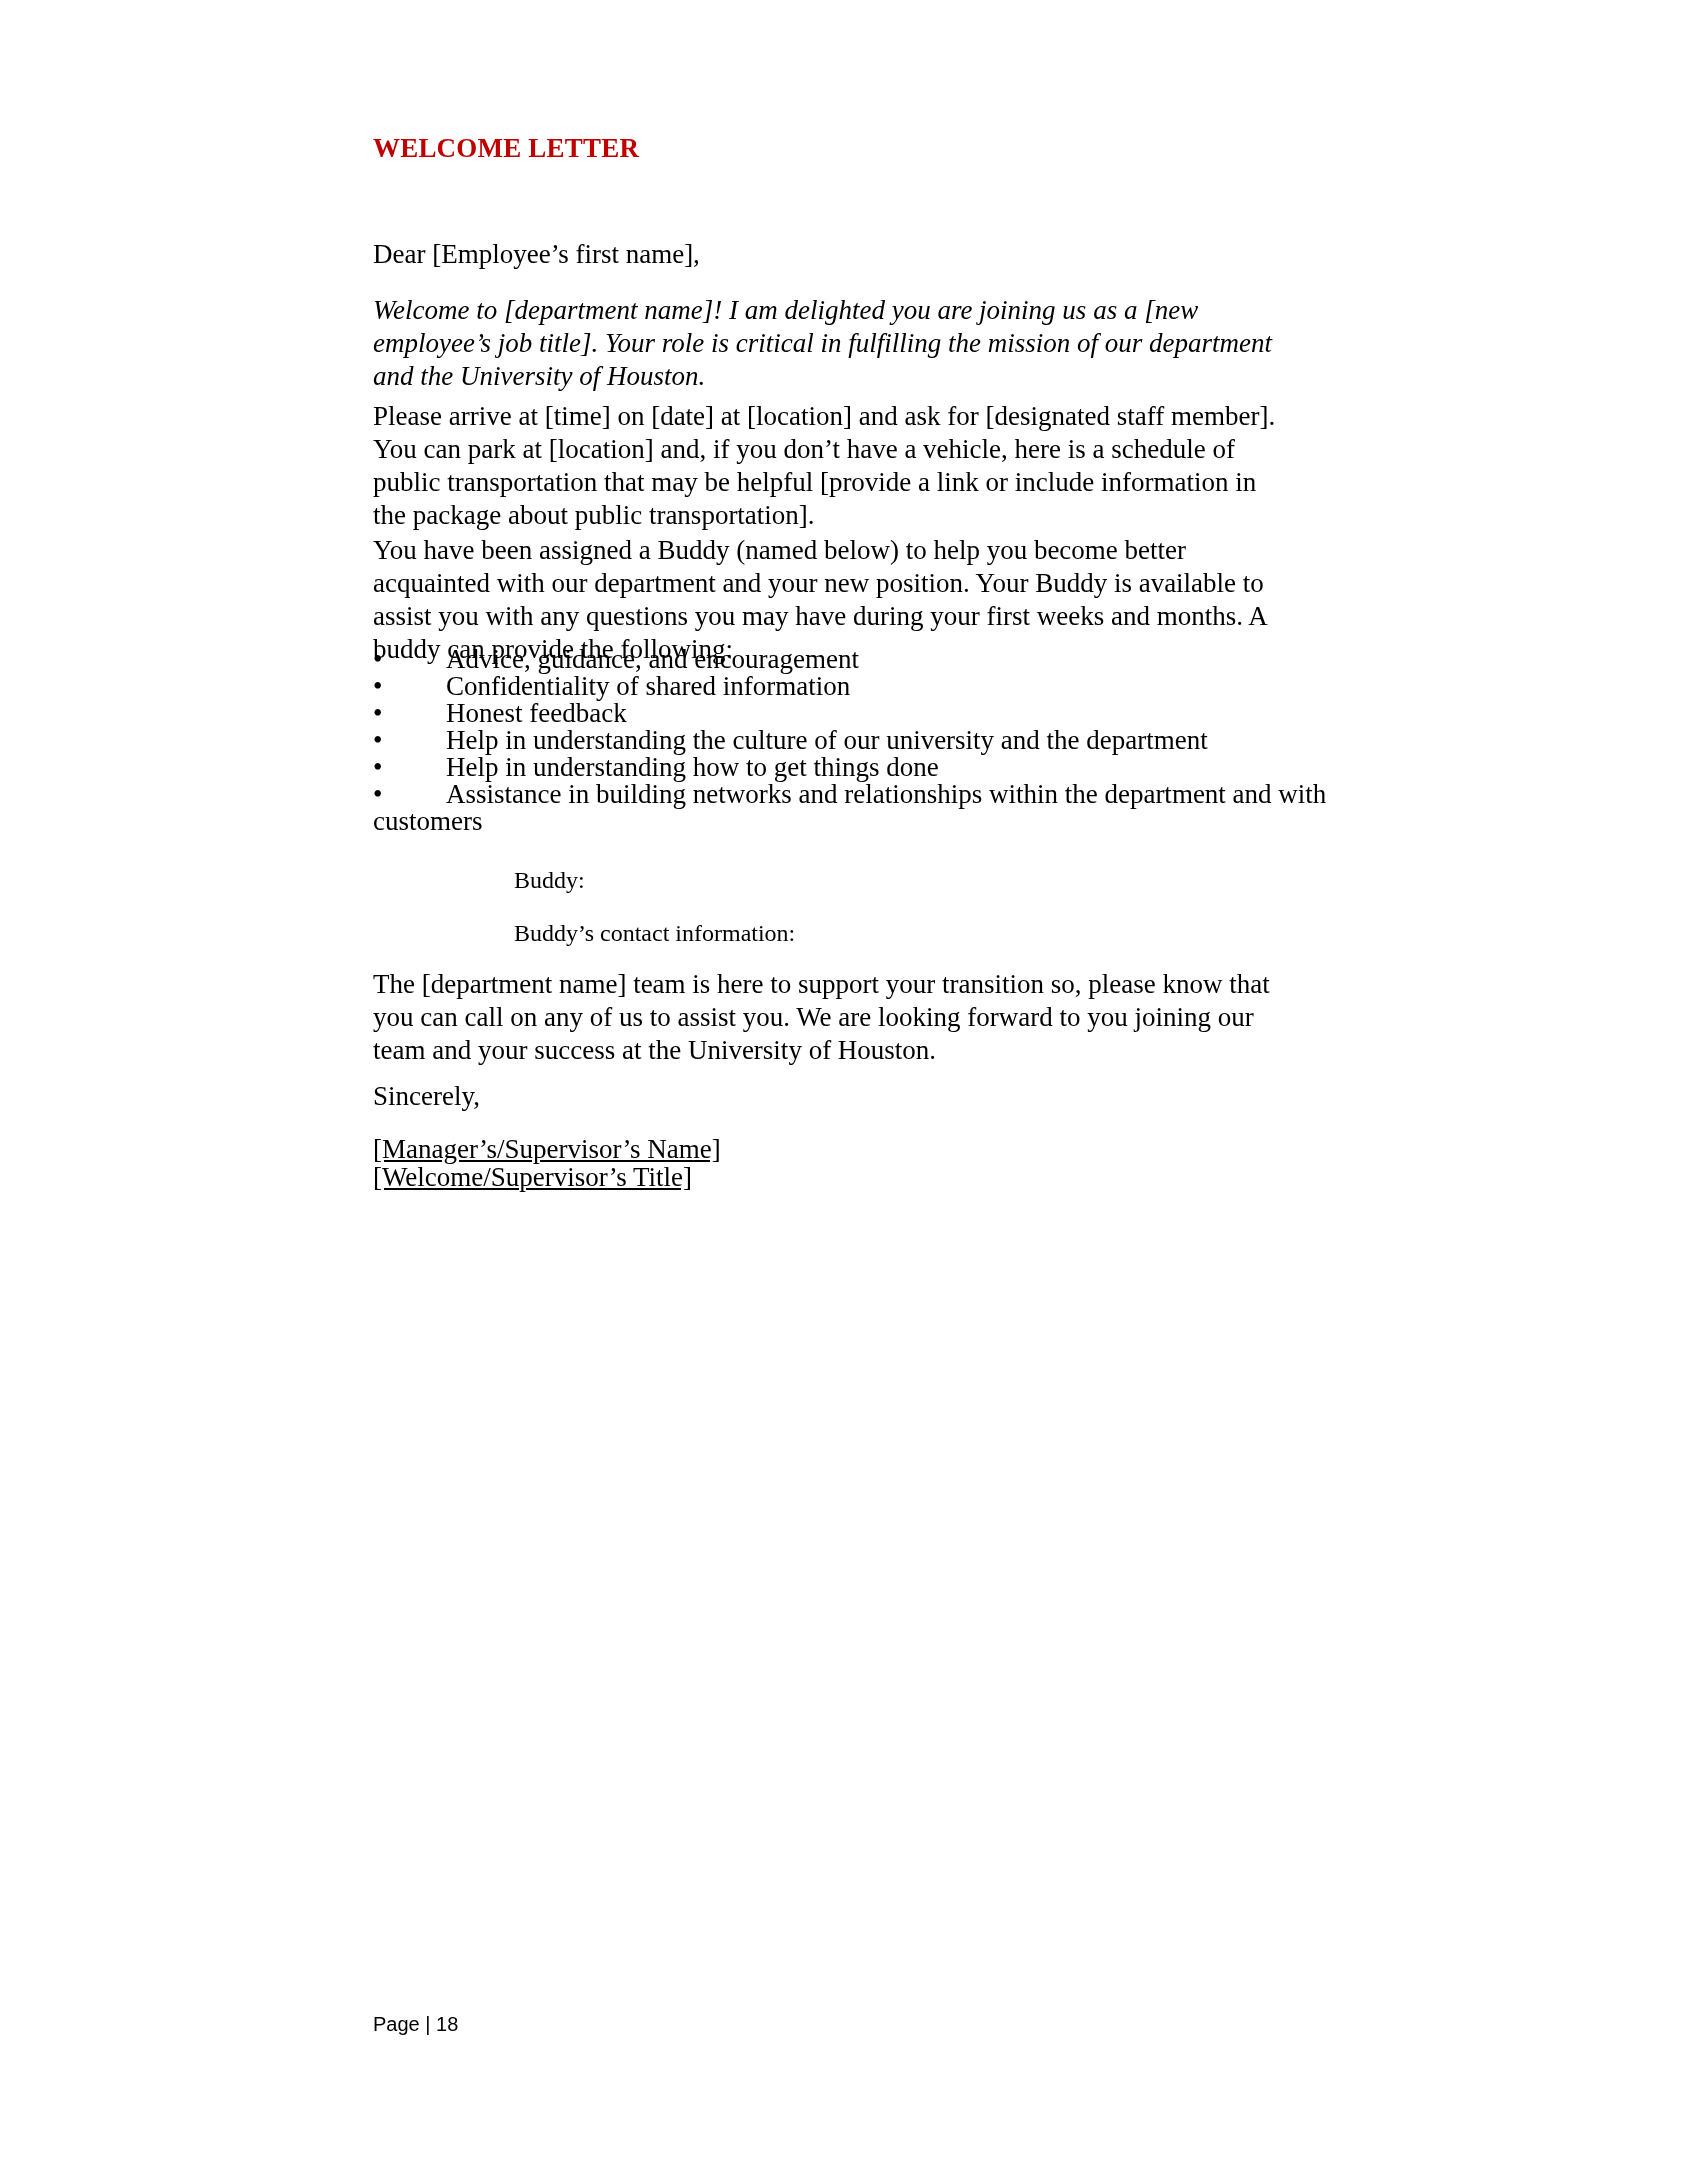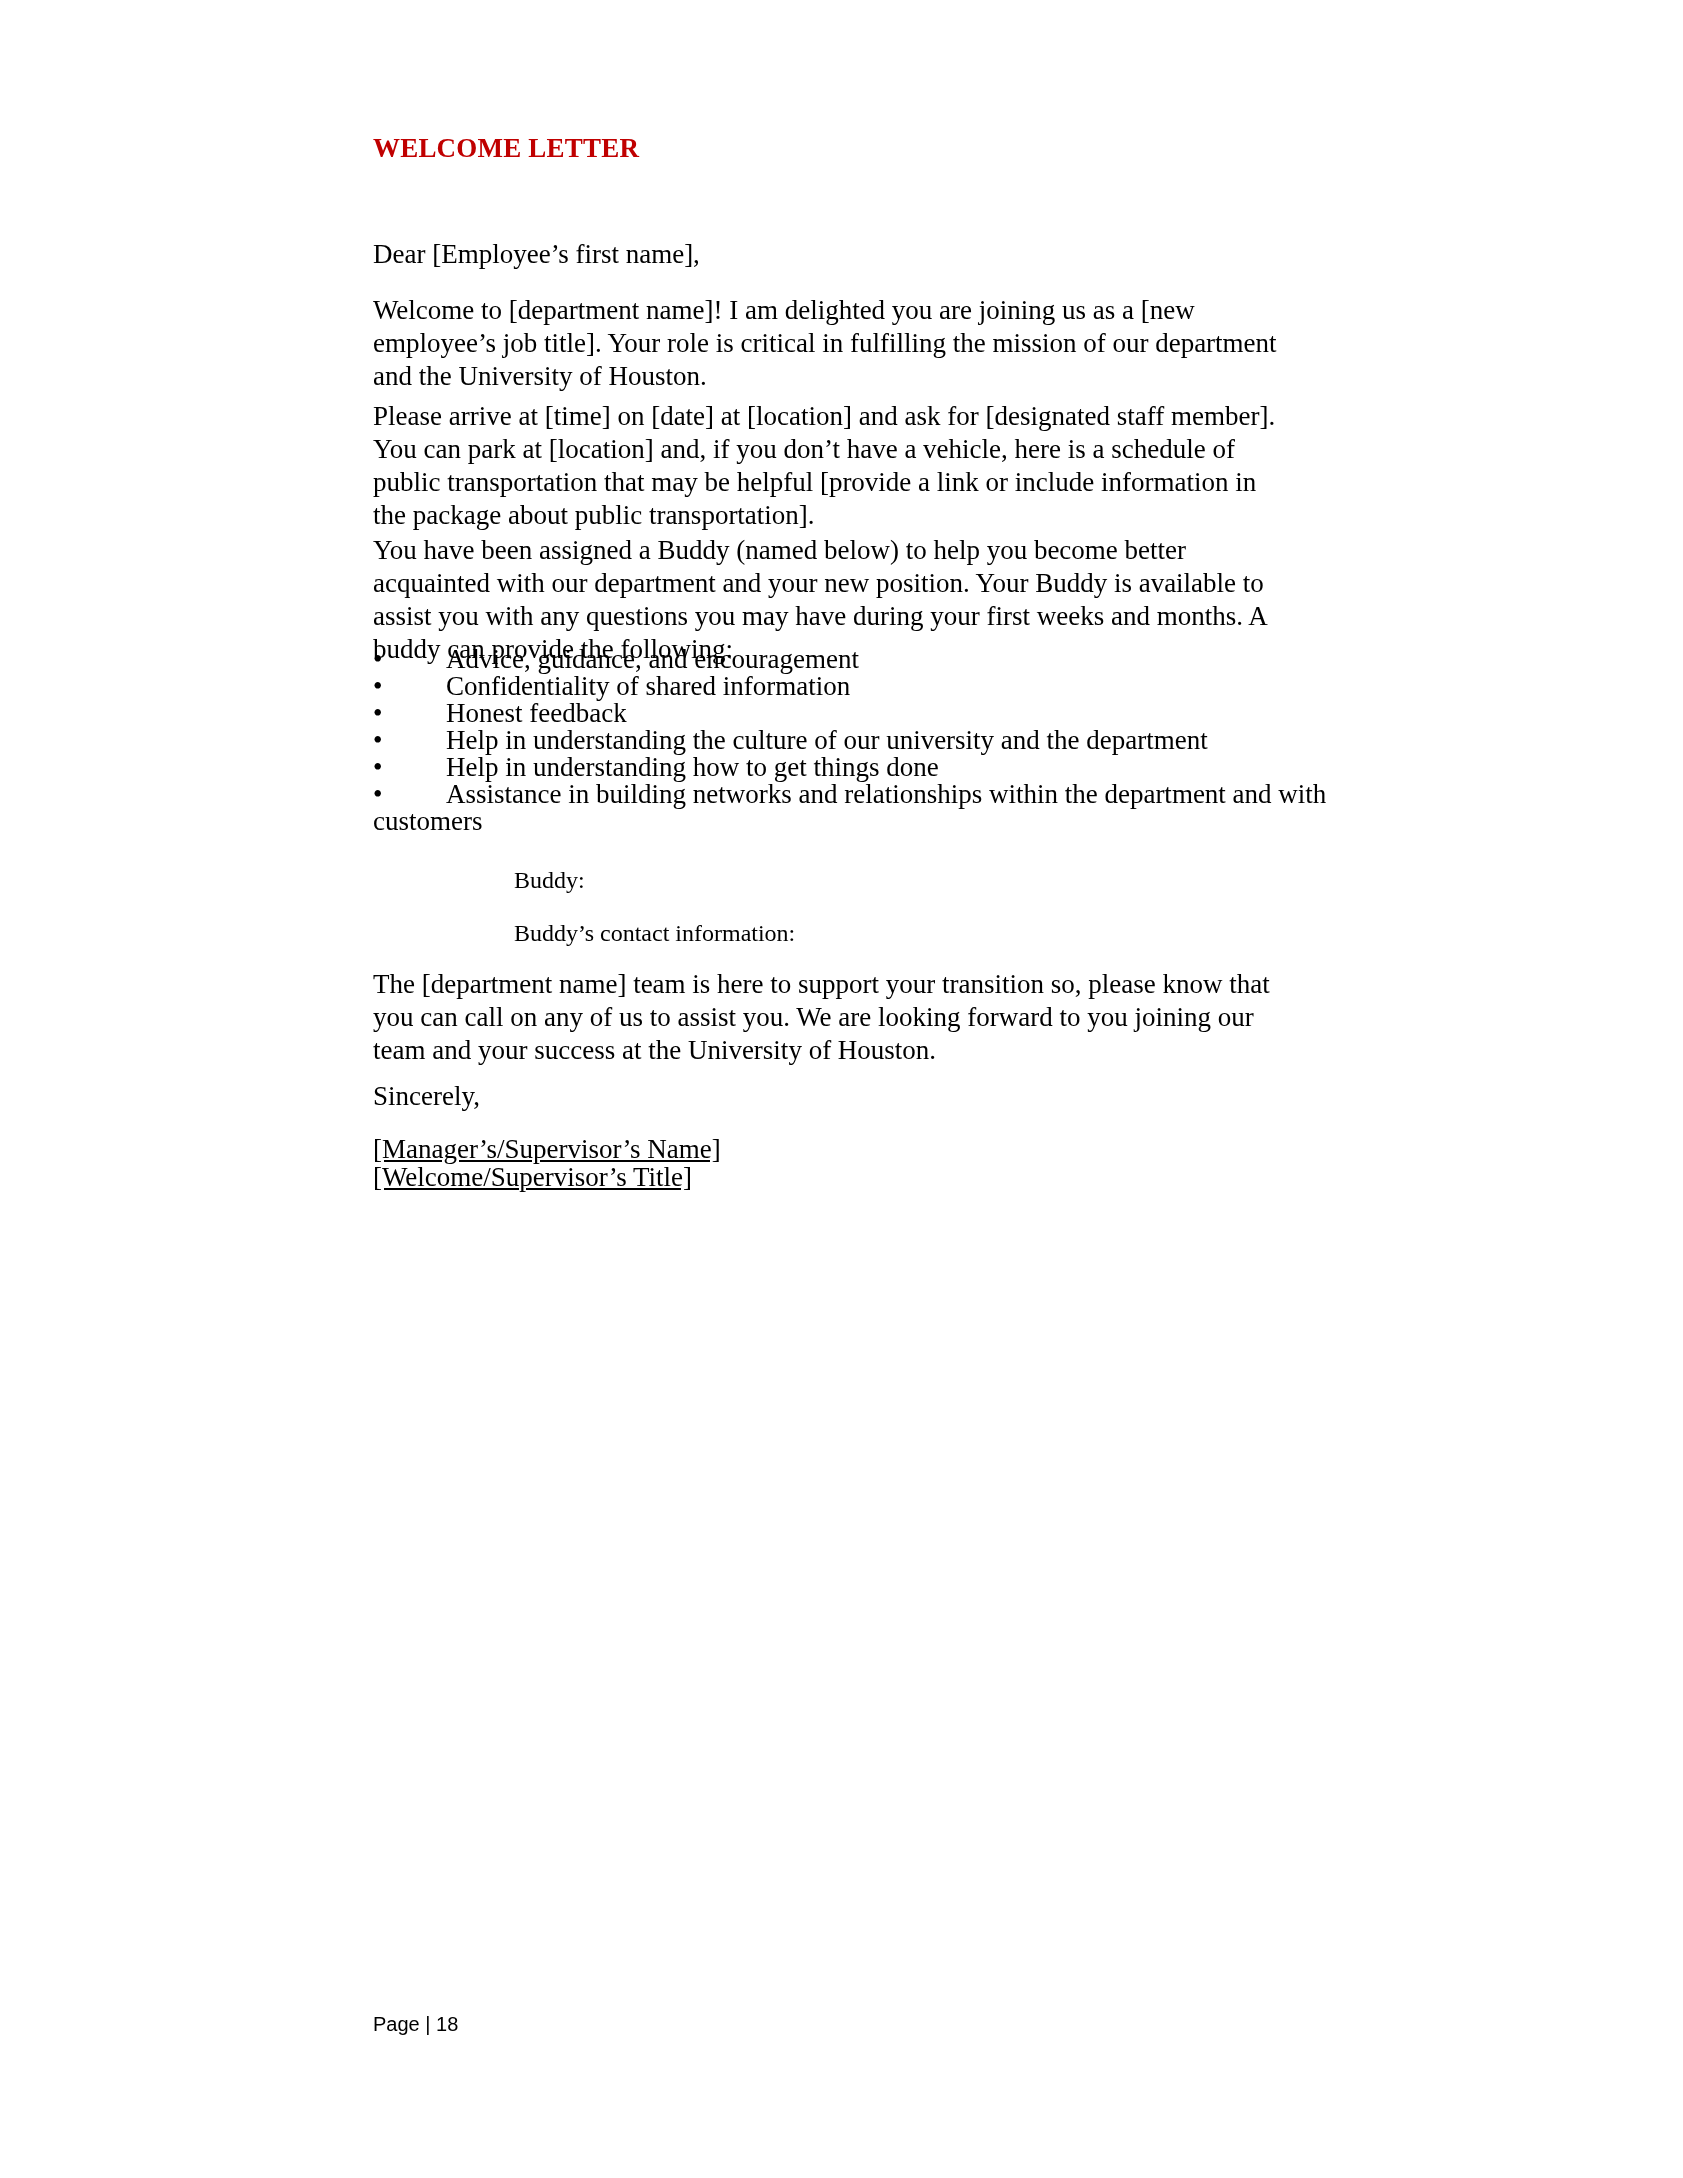--- a/index.html
+++ b/index.html
@@ -53,21 +53,21 @@
     position: absolute;
     left: 0;
     width: 918px;
     font-size: 27px;
     line-height: 33px;
     text-align: left;
     color: #000000;
   }
 
   .p-dear      { top: 238px; }
-  .p-welcome   { top: 294px; }
+  .p-welcome   { top: 294px; font-style: italic; }
   .p-arrive    { top: 400px; }
   .p-buddy     { top: 534px; }
 
   .bullets {
     position: absolute;
     left: 0;
     top: 646px;
     width: 918px;
     font-size: 27px;
     line-height: 27px;

